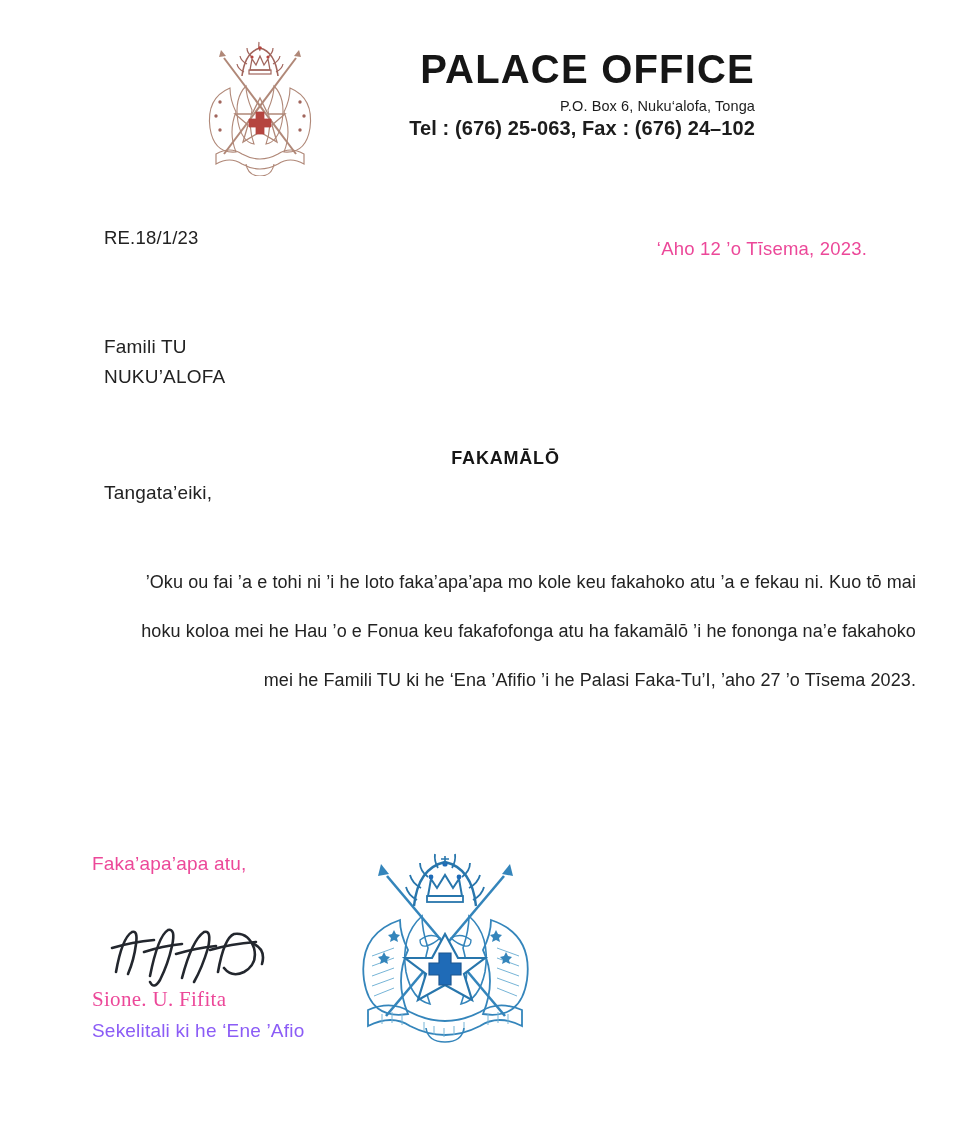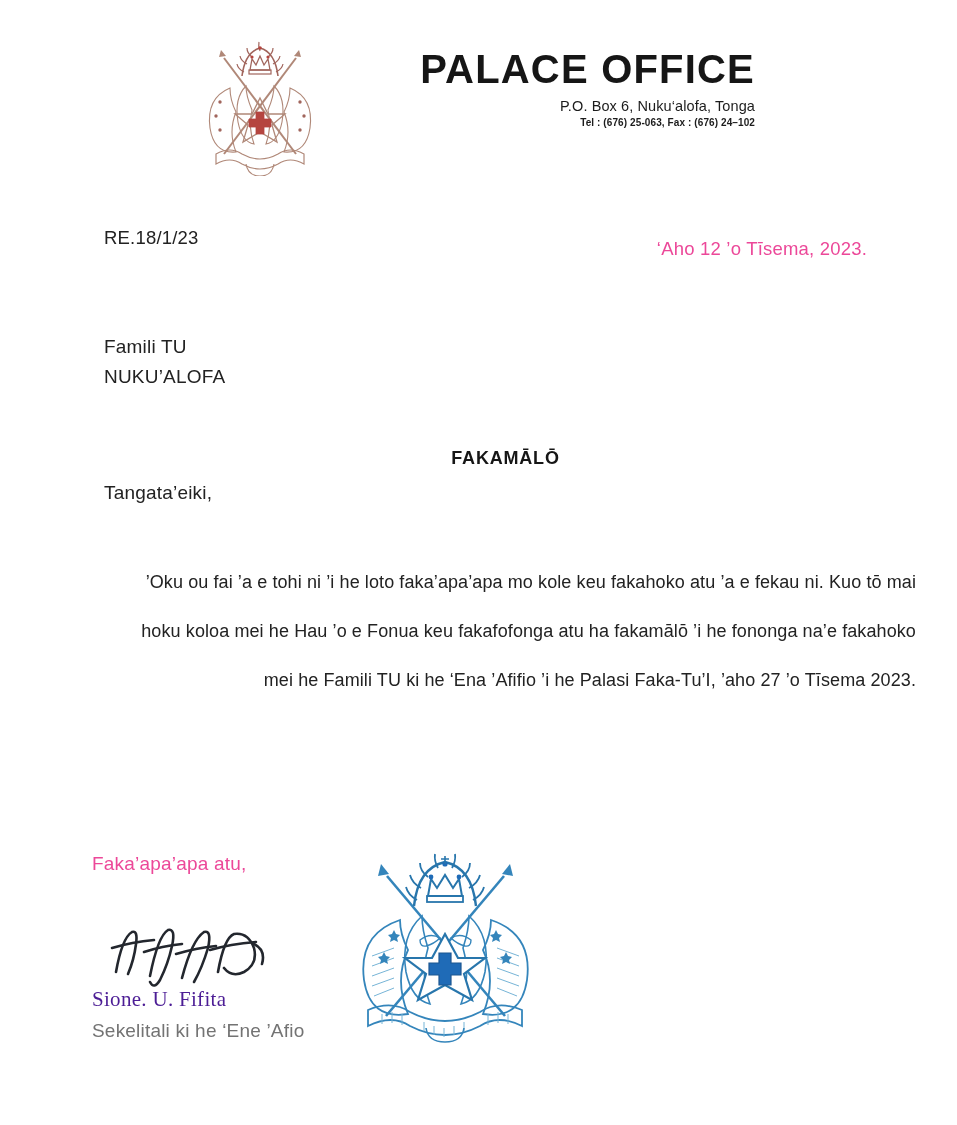--- a/index.html
+++ b/index.html
@@ -59,21 +59,21 @@
     font-weight: normal;
     font-size: 14.5px;
     color: #1c1c1c;
     margin-top: 8px;
     letter-spacing: 0.1px;
     white-space: nowrap;
   }
   .addr-line2 {
     font-family: "Liberation Sans", sans-serif;
     font-weight: bold;
-    font-size: 10px;
+    font-size: 20px;
     color: #1c1c1c;
     margin-top: 3px;
     letter-spacing: 0.1px;
     white-space: nowrap;
   }
 
   
   .ref-line {
     position: absolute;
     left: 104px;
@@ -161,29 +161,29 @@
     width: 230px;
     height: 75px;
     pointer-events: none;
   }
   .sig-name {
     position: absolute;
     left: 0px;
     top: 62px;
     font-family: "Liberation Serif", serif;
     font-size: 21px;
-    color: #4c1d95;
+    color: #ec4899;
     letter-spacing: 0.3px;
   }
   .sig-role {
     position: absolute;
     left: 0px;
     top: 95px;
     font-size: 19px;
-    color: #737373;
+    color: #8b5cf6;
     letter-spacing: 0.2px;
   }
 
   
   .seal-blue {
     position: absolute;
     left: 338px;
     top: 848px;
     width: 215px;
     height: 195px;

